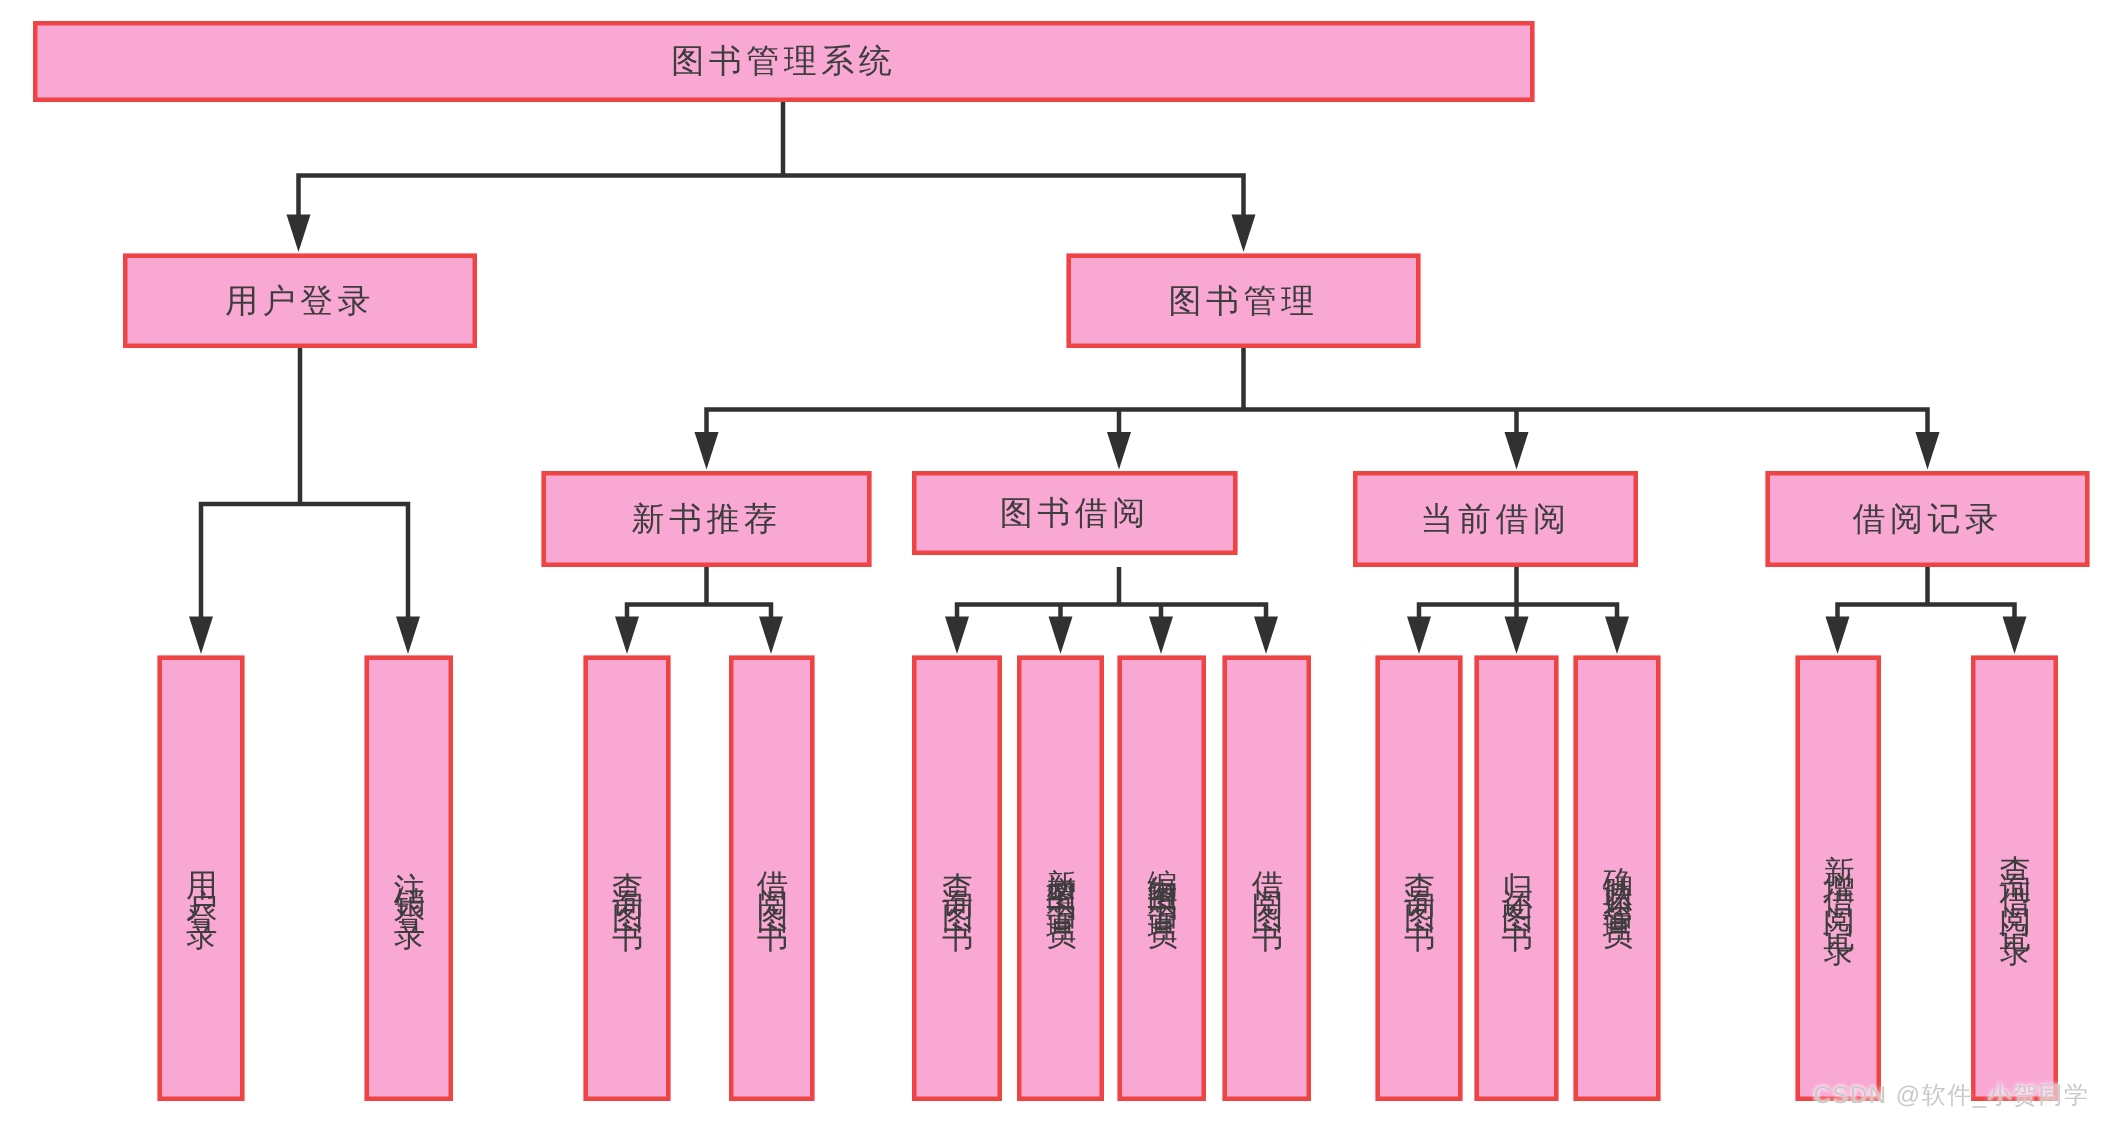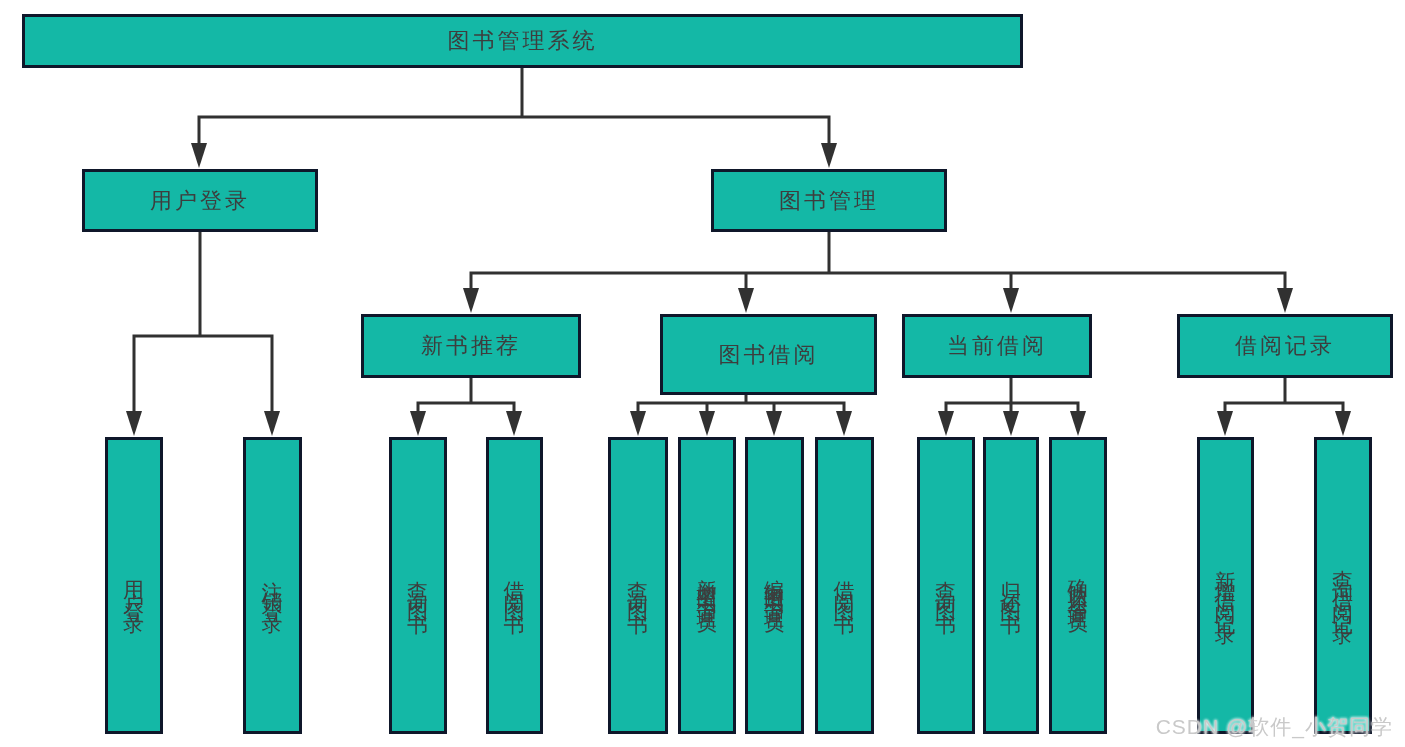--- a/index.html
+++ b/index.html
@@ -2,54 +2,54 @@
 <html><head>
 <meta charset="utf-8">
 <style>
   html,body{margin:0;padding:0;background:#ffffff;}
   .canvas{
     position:relative;width:1405px;height:747px;background:#ffffff;
     overflow:hidden;font-family:"Liberation Sans",sans-serif;
   }
   .connectors{position:absolute;left:0;top:0;z-index:0;}
   .node{
-    position:absolute;box-sizing:border-box;background:#14b8a6;
-    border:3px solid #0f172a;display:flex;align-items:center;justify-content:center;
+    position:absolute;box-sizing:border-box;background:#f9a8d4;
+    border:3px solid #ef4444;display:flex;align-items:center;justify-content:center;
     color:#3d3d3d;font-size:22px;letter-spacing:3px;z-index:1;white-space:nowrap;
   }
   .leaf .lbl{
     writing-mode:vertical-rl;text-orientation:mixed;
     letter-spacing:11px;line-height:1;font-size:21px;white-space:normal;
   }
   .leaf.long .lbl{letter-spacing:5px;font-size:20px;}
   
   .n-root{left:22px;top:14px;width:1001px;height:54px;}
   .n-l2a{left:82px;top:169px;width:236px;height:63px;}
   .n-l2b{left:711px;top:169px;width:236px;height:63px;}
   .n-l3a{left:361px;top:314px;width:220px;height:64px;}
-  .n-l3b{left:660px;top:314px;width:217px;height:81px;}
+  .n-l3b{left:608px;top:314px;width:217px;height:56px;}
   .n-l3c{left:902px;top:314px;width:190px;height:64px;}
   .n-l3d{left:1177px;top:314px;width:216px;height:64px;font-family:Liberation Serif, serif;}
   .leaf{top:437px;height:297px;}
   .n-a1{left:105px;width:58px;}
   .n-a2{left:243px;width:59px;}
   .n-b1{left:389px;width:58px;}
   .n-b2{left:486px;width:57px;}
   .n-c1{left:608px;width:60px;}
   .n-c2{left:678px;width:58px;}
   .n-c3{left:745px;width:59px;}
   .n-c4{left:815px;width:59px;}
   .n-d1{left:917px;width:58px;}
   .n-d2{left:983px;width:56px;}
   .n-d3{left:1049px;width:58px;}
   .n-e1{left:1197px;width:57px;}
   .n-e2{left:1314px;width:58px;}
   .watermark{
     position:absolute;right:12px;bottom:6px;z-index:2;
-    color:#c9c9c9;font-size:21px;letter-spacing:1px;
+    color:#c9c9c9;font-size:16px;letter-spacing:1px;
     text-shadow:0 0 3px #ffffff,0 0 3px #ffffff;white-space:nowrap;
   }
 </style>
 </head>
 <body>
 
 <div class="canvas">
 
   <svg class="connectors" width="1405" height="747" viewBox="0 0 1405 747" xmlns="http://www.w3.org/2000/svg">
     <g stroke="#313131" stroke-width="3" fill="none">

